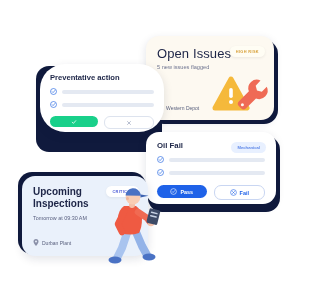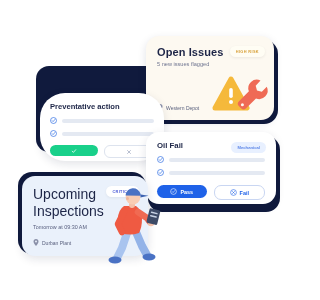--- a/index.html
+++ b/index.html
@@ -19,36 +19,36 @@
 
   .card{position:absolute;border-radius:13px;box-sizing:border-box;}
 
   
   .card-issues{
     left:146px;top:36px;width:128px;height:84px;
     background:#fdf9f1;padding:10px 11px;
     box-shadow:0 3px 9px rgba(16,26,61,.13);
     overflow:hidden;
   }
-  .ci-title{font-size:11px;font-weight:bold;color:#1d2547;letter-spacing:.1px;}
+  .ci-title{font-size:13px;font-weight:normal;color:#1d2547;letter-spacing:.1px;}
   .ci-sub{font-size:5.6px;color:#6f7590;margin-top:3px;}
   .badge-high{
     position:absolute;right:9px;top:10px;background:#fffdf4;color:#d8a13a;
     font-size:3.9px;font-weight:bold;letter-spacing:.35px;
     padding:3px 6px;border-radius:7px;box-shadow:0 1px 3px rgba(0,0,0,.07);
   }
   .ci-loc{
     position:absolute;left:11px;bottom:9px;display:flex;align-items:center;gap:3px;
     font-size:5px;color:#585f7d;
   }
   .ci-art{position:absolute;right:4px;bottom:2px;width:62px;height:48px;}
 
   
   .card-prev{
-    left:40px;top:93px;width:124px;height:68px;
+    left:40px;top:64px;width:124px;height:68px;
     background:#ffffff;padding:9px 10px;
     box-shadow:0 3px 10px rgba(16,26,61,.12);
     border-radius:25px;
   }
   .cp-title{font-size:7.6px;font-weight:bold;color:#1d2547;}
   .row{display:flex;align-items:center;gap:5px;margin-top:6px;}
   .tick{width:7px;height:7px;flex:none;}
   .bar{height:4px;border-radius:2px;background:#e4e9f2;flex:1;}
   .btn-row{display:flex;gap:6px;margin-top:8px;}
   .btn{height:11px;border-radius:6px;display:flex;align-items:center;justify-content:center;flex:1;}
@@ -71,21 +71,21 @@
   .pf-pass{background:#1f62e8;color:#fff;}
   .pf-fail{background:#fff;border:1px solid #c9d6f2;color:#1f62e8;}
   .pf span{font-size:5.4px;font-weight:bold;}
 
   
   .card-up{
     left:22px;top:176px;width:126px;height:80px;
     background:#eaf1fb;padding:10px 11px;
     box-shadow:0 3px 10px rgba(16,26,61,.12);overflow:visible;
   }
-  .cu-title{font-size:14px;font-weight:normal;color:#1d2547;line-height:1.18;width:70px;}
+  .cu-title{font-size:10px;font-weight:bold;color:#1d2547;line-height:1.18;width:70px;}
   .cu-sub{font-size:5.4px;color:#5a6180;margin-top:5px;}
   .badge-crit{
     position:absolute;right:9px;top:10px;background:#ffffff;color:#4a5ad6;
     font-size:3.9px;font-weight:bold;letter-spacing:.3px;
     padding:3px 6px;border-radius:7px;box-shadow:0 1px 3px rgba(0,0,0,.06);
   }
   .cu-loc{
     position:absolute;left:11px;bottom:10px;display:flex;align-items:center;gap:3px;
     font-size:5px;color:#585f7d;
   }

